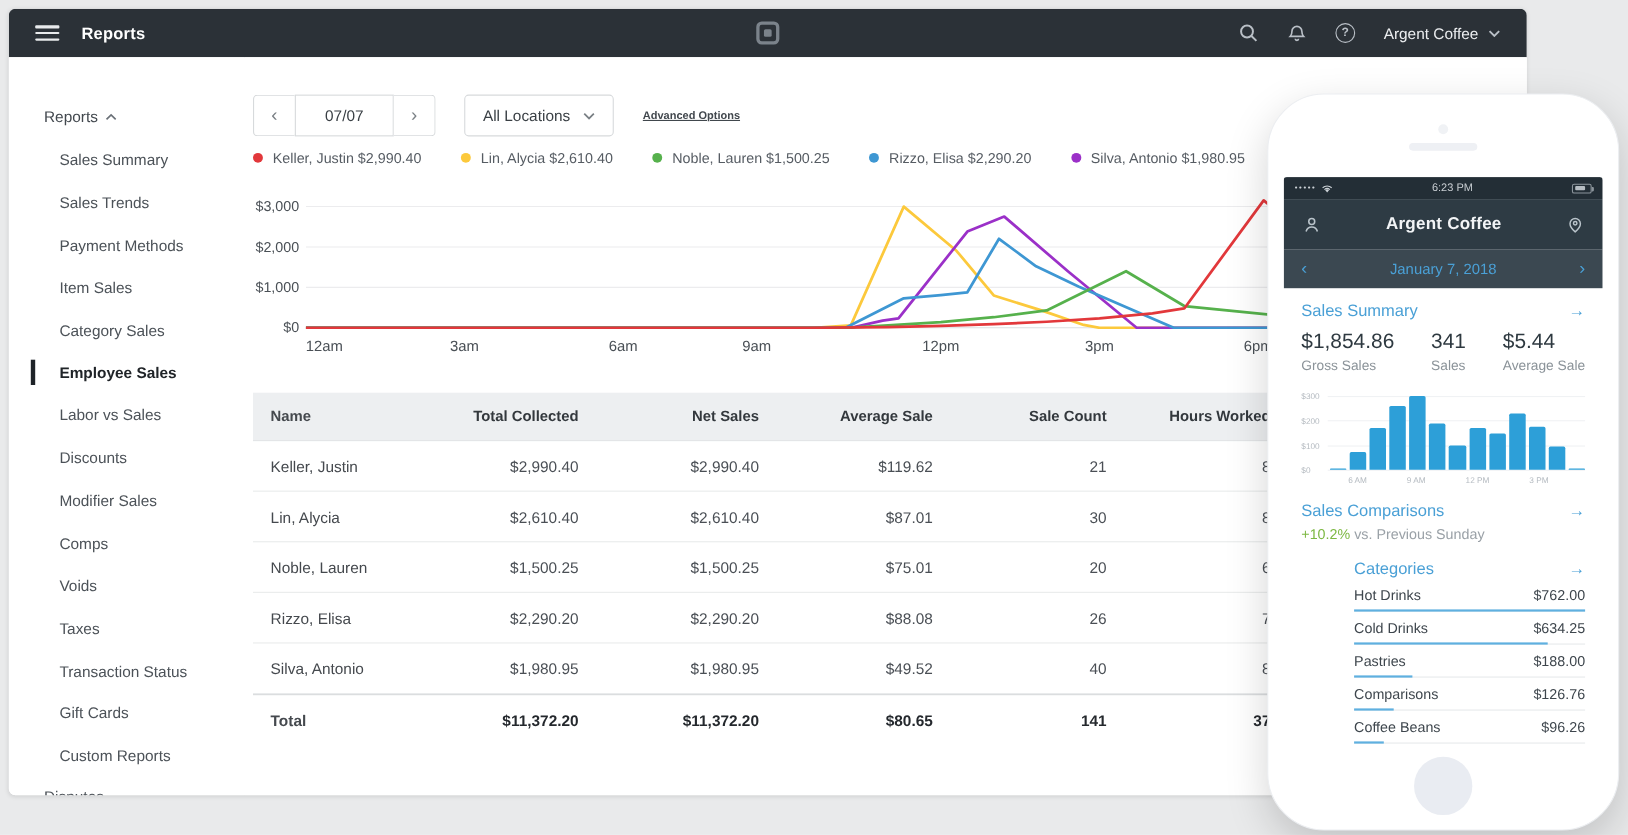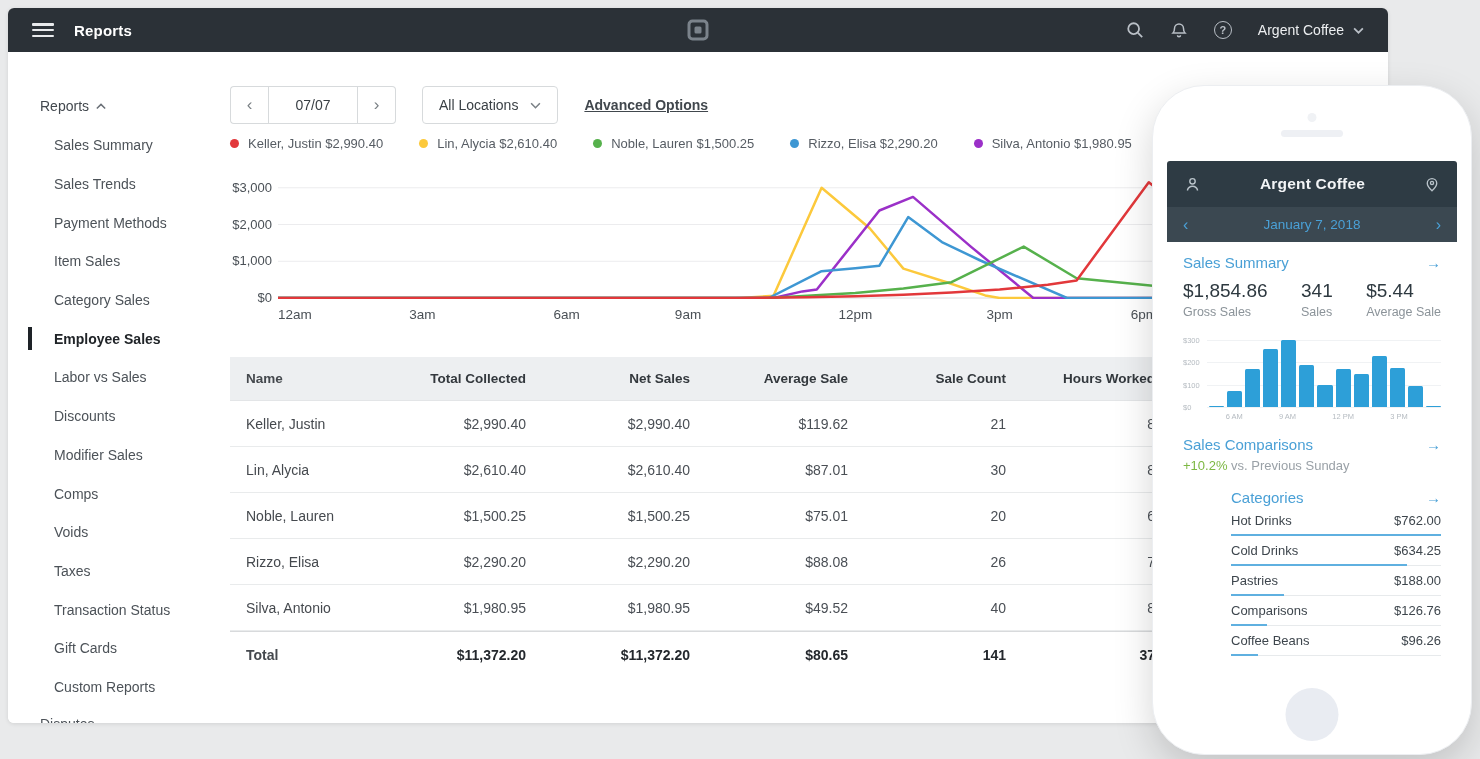--- a/index.html
+++ b/index.html
@@ -42,21 +42,21 @@
   .toolbar { display:flex; align-items:center; gap:26px; }
   .date-group { display:flex; height:38px; }
   .dg-btn { width:38px; background:#fff; border:1px solid #d7dadc; display:flex; align-items:center;
             justify-content:center; color:#7a8085; font-size:17px; cursor:pointer; }
   .dg-btn.left  { border-radius:4px 0 0 4px; border-right:none; }
   .dg-btn.right { border-radius:0 4px 4px 0; border-left:none; }
   .dg-input { width:90px; border:1px solid #d7dadc; display:flex; align-items:center; justify-content:center;
               font-size:14px; color:#393f44; background:#fff; }
   .loc-btn { height:38px; border:1px solid #d7dadc; border-radius:4px; background:#fff; display:flex;
              align-items:center; gap:12px; padding:0 16px; font-size:14px; color:#393f44; cursor:pointer; }
-  .adv-link { font-size:14px; color:#41474d; font-weight:bold; text-decoration:underline; cursor:pointer; }
+  .adv-link { font-size:10px; color:#41474d; font-weight:bold; text-decoration:underline; cursor:pointer; }
 
   .chart-title { margin-top:40px; font-size:15px; font-weight:bold; color:#1f2429; }
   .legend { margin-top:12px; display:flex; gap:36px; align-items:center; font-size:13px; color:#565c63; }
   .leg-item { display:flex; align-items:center; }
   .leg-dot { width:9px; height:9px; border-radius:50%; display:inline-block; margin-right:9px; }
 
   .chart-wrap { position:relative; margin-top:22px; height:158px; width:938px; }
   .y-labels { position:absolute; left:0; top:0; width:42px; height:126px; }
   .y-labels div { position:absolute; right:0; font-size:13px; color:#4a5056; }
   .plot { position:absolute; left:48px; top:0; width:890px; height:126px; }
@@ -347,20 +347,33 @@
     </div>
 
   </div>
 </div>
 
 <div class="phone">
   <div class="cam"></div>
   <div class="speaker"></div>
   <div class="screen">
 
+    <div class="p-status">
+      <span class="sig-dots">•••••</span>
+      <svg style="margin-left:4px" width="11" height="9" viewBox="0 0 16 12">
+          <path d="M8 11L5.3 7.8a4.6 4.6 0 0 1 5.4 0z" fill="#ccd2d7"></path>
+          <path d="M2 4.8a9 9 0 0 1 12 0" stroke="#ccd2d7" fill="none" stroke-width="1.4"></path>
+          <path d="M4.4 7.2a5.4 5.4 0 0 1 7.2 0" stroke="#ccd2d7" fill="none" stroke-width="1.4"></path>
+        </svg>
+      <span class="p-time">6:23 PM</span>
+      <span class="bat">
+          <span class="bat-fill"></span>
+          <span class="bat-nub"></span>
+        </span>
+    </div>
 
     <div class="p-header">
       <svg width="19" height="19" viewBox="0 0 24 24" fill="none" stroke="#b9c3ca" stroke-width="1.8">
           <circle cx="12" cy="8" r="3.4"></circle>
           <path d="M5.5 19.5c1-3.6 3.6-5.2 6.5-5.2s5.5 1.6 6.5 5.2"></path>
         </svg>
       <span class="p-title">Argent Coffee</span>
       <svg width="18" height="18" viewBox="0 0 24 24" fill="none" stroke="#b9c3ca" stroke-width="1.8">
           <path d="M12 21s-6.3-5.4-6.3-9.9a6.3 6.3 0 0 1 12.6 0C18.3 15.6 12 21 12 21z"></path>
           <circle cx="12" cy="10.6" r="2.1"></circle>

